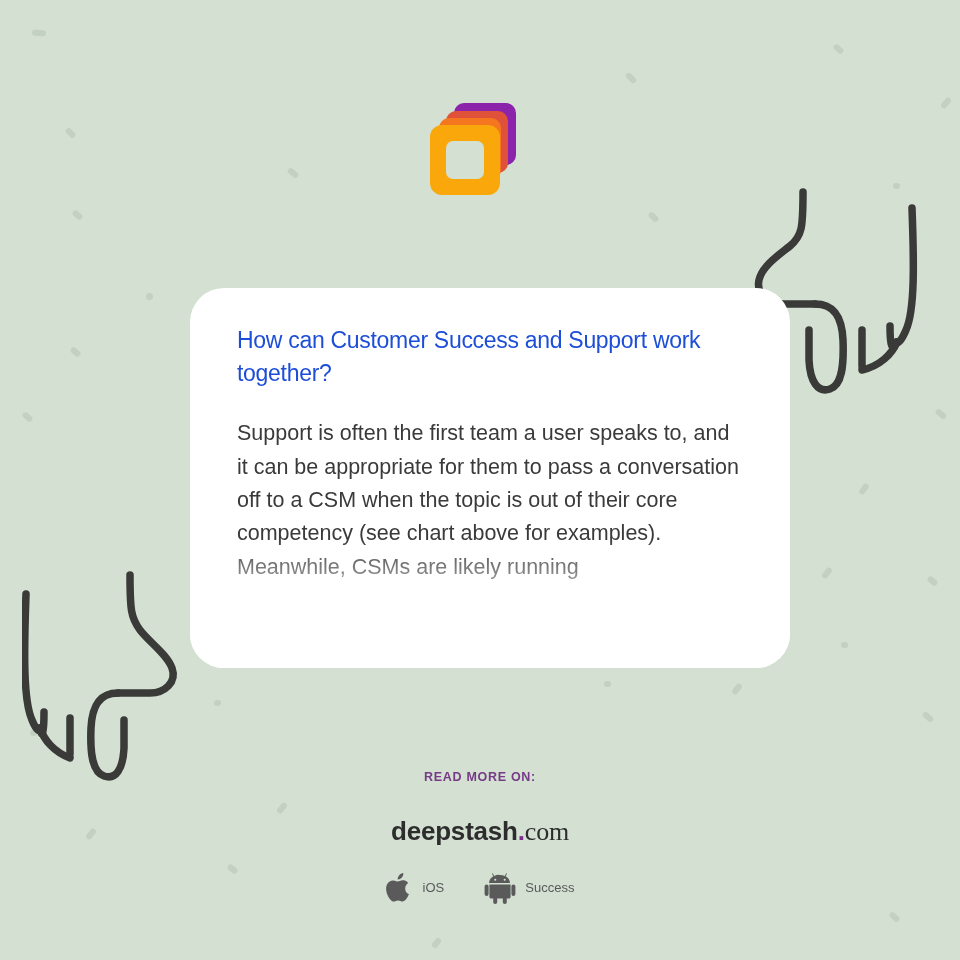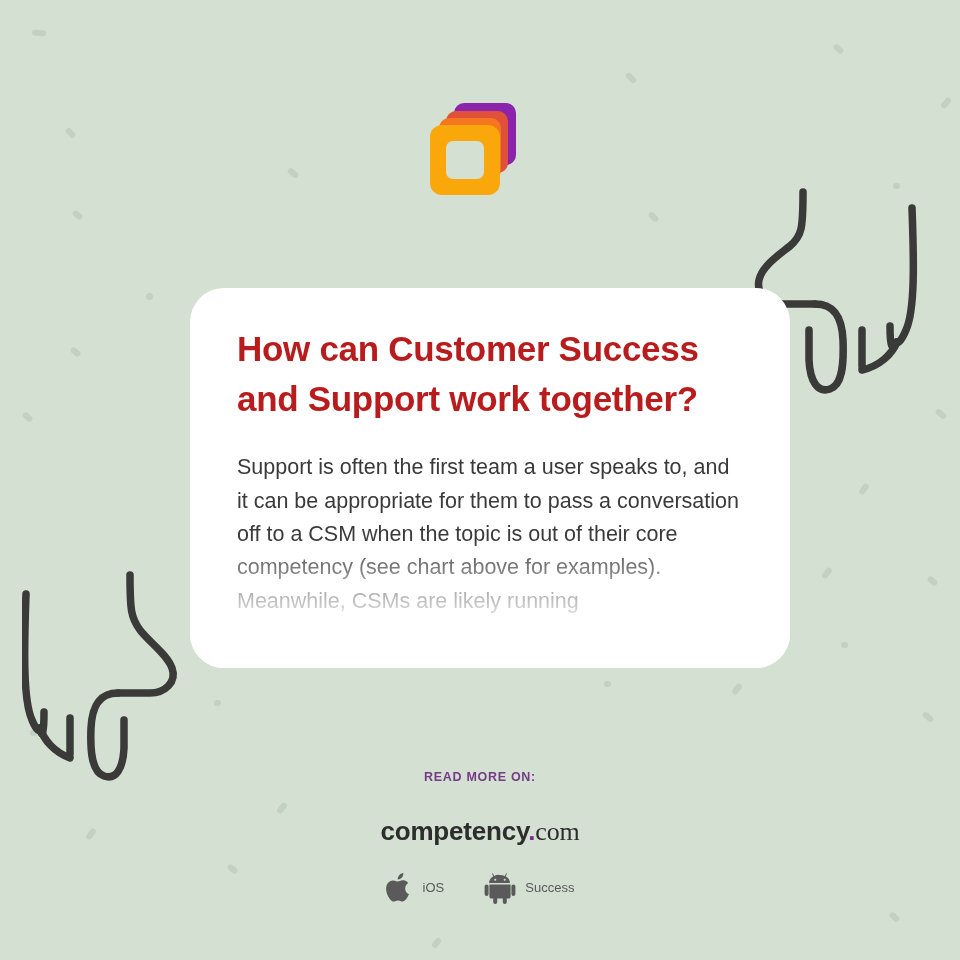--- a/index.html
+++ b/index.html
@@ -50,24 +50,24 @@
   .card {
     position:absolute;
     left:190px; top:288px;
     width:600px; height:380px;
     background:#ffffff;
     border-radius:34px;
     overflow:hidden;
   }
   .card-inner { padding:36px 46px 0 47px; }
   .card-title {
-    font-size:35px;
-    font-weight:bold;
+    font-size:23px;
+    font-weight:normal;
     line-height:1.42;
-    color:#b91c1c;
+    color:#1d4ed8;
     letter-spacing:-0.3px;
   }
   .card-body {
     margin-top:28px;
     font-size:21.5px;
     line-height:1.55;
     color:#3a3a3a;
   }
   .fade {
     position:absolute;
@@ -189,21 +189,21 @@
     <h1 class="card-title">How can Customer Success and Support work together?</h1>
     <p class="card-body">Support is often the first team a user speaks to, and it can be appropriate for them to pass a conversation off to a CSM when the topic is out of their core competency (see chart above for examples). Meanwhile, CSMs are likely running</p>
   </div>
   <div class="fade"></div>
 </div>
 
 <div class="footer">
   <div class="read-more">READ MORE ON:</div>
 
   <div class="brand">
-    <span class="brand-name">competency</span><span class="brand-dot">.</span><span class="brand-tld">com</span>
+    <span class="brand-name">deepstash</span><span class="brand-dot">.</span><span class="brand-tld">com</span>
   </div>
 
   <div class="stores">
 
     <div class="store">
       <svg class="store-icon" width="28" height="33" viewBox="0 0 28 33">
         <path fill="#5a5a5a" d="M19.2 17.4c0-3.6 2.9-5.3 3-5.4-1.6-2.4-4.2-2.7-5.1-2.7-2.2-.2-4.3 1.3-5.4 1.3-1.1 0-2.8-1.3-4.6-1.2-2.4 0-4.6 1.4-5.8 3.5-2.5 4.3-.6 10.6 1.8 14.1 1.2 1.7 2.6 3.6 4.4 3.5 1.8-.1 2.5-1.1 4.6-1.1s2.7 1.1 4.6 1.1c1.9 0 3.1-1.7 4.3-3.4 1.3-2 1.9-3.9 1.9-4-.1-.1-3.7-1.4-3.7-5.7z"></path>
         <path fill="#5a5a5a" d="M15.9 6.6c1-1.2 1.6-2.8 1.4-4.5-1.4.1-3.1.9-4.1 2.1-.9 1.1-1.7 2.8-1.5 4.4 1.5.1 3.1-.8 4.2-2z"></path>
       </svg>
       <span class="store-label">iOS</span>

